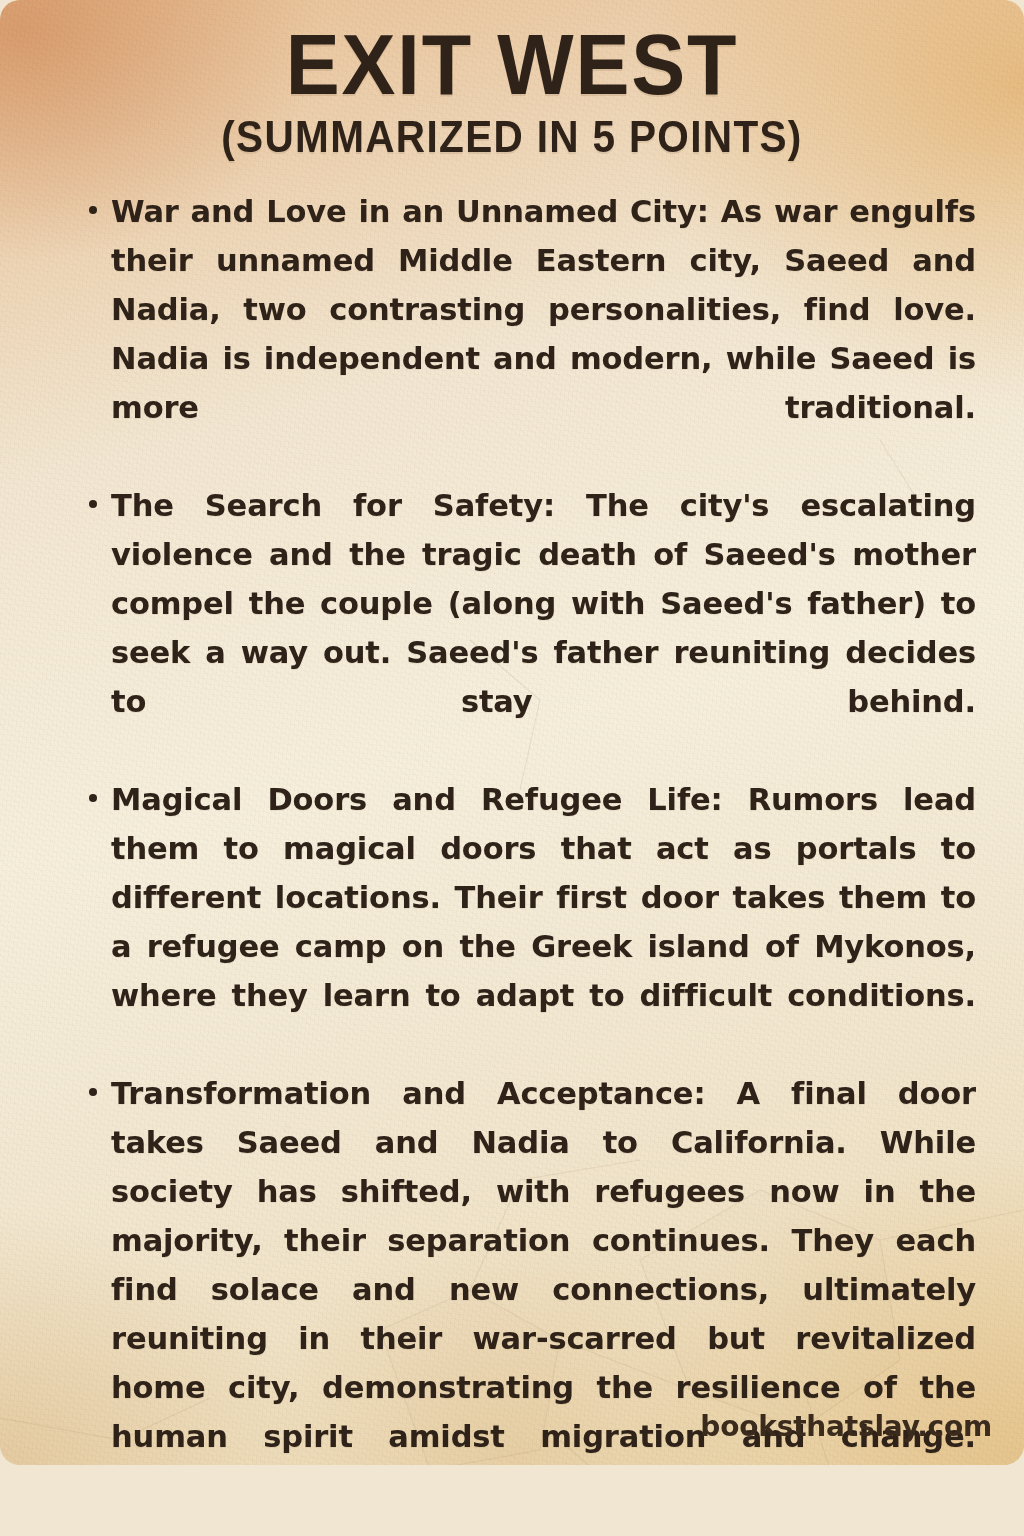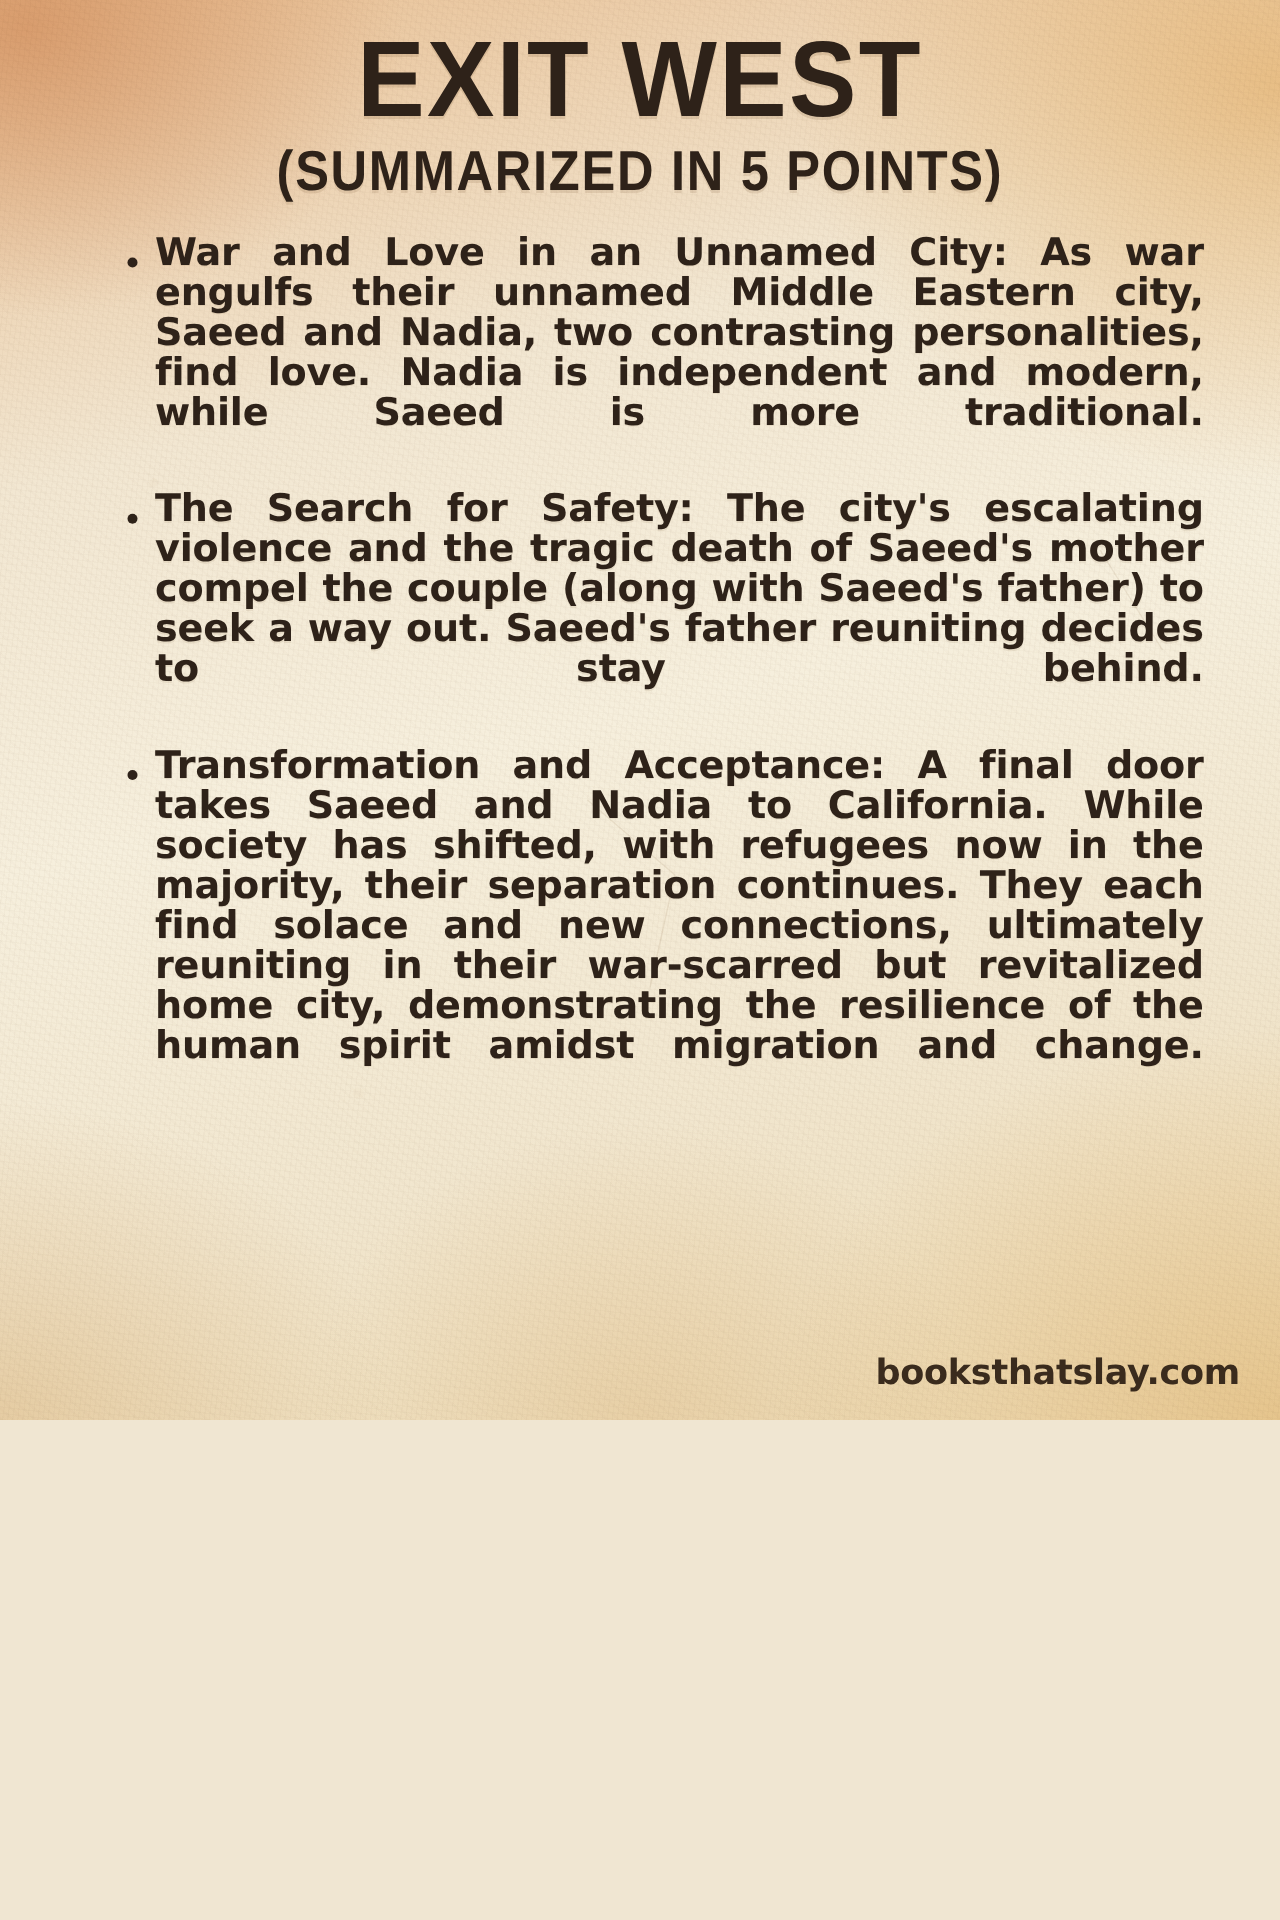--- a/index.html
+++ b/index.html
@@ -13,30 +13,31 @@
 
   body {
     font-family:"DejaVu Sans", sans-serif;
     background:#f0e6d2;
   }
 
   
   #poster {
     position:relative;
     width:1024px;
-    height:1136px;
+    height:1465px;
     overflow:hidden;
     background:
       
       radial-gradient(ellipse 420px 320px at 2% 2%,   rgba(206,134,84,.62) 0%,  rgba(206,134,84,0) 72%),
       radial-gradient(ellipse 520px 420px at 100% 6%, rgba(226,168,92,.62) 0%,  rgba(226,168,92,0) 75%),
       radial-gradient(ellipse 420px 340px at 0% 100%, rgba(214,172,112,.42) 0%, rgba(214,172,112,0) 75%),
       radial-gradient(ellipse 520px 400px at 100% 100%, rgba(224,180,110,.55) 0%, rgba(224,180,110,0) 78%),
       radial-gradient(ellipse 330px 300px at 50% 100%, rgba(222,186,132,.40) 0%, rgba(222,186,132,0) 80%),
       linear-gradient(165deg, #e8bf93 0%, #f2e7d2 28%, #f6efdd 50%, #f1e6ce 74%, #ecd9b2 100%);
+    border-radius: 20px;
   }
 
   
   #grain {
     position:absolute; inset:0;
     pointer-events:none;
     opacity:.5;
     background-image:
       repeating-linear-gradient(97deg, rgba(120,85,50,.055) 0 1px, rgba(255,250,238,.05) 1px 2px, rgba(0,0,0,0) 2px 4px),
       repeating-linear-gradient(7deg,  rgba(110,78,46,.045) 0 1px, rgba(255,252,242,.055) 1px 3px, rgba(0,0,0,0) 3px 5px),
@@ -98,25 +99,25 @@
 
   ul.points {
     margin:28px 48px 0 86px;
     padding:0;
     list-style:none;
   }
 
   ul.points > li {
     position:relative;
     padding-left:25px;
-    margin:13px;
+    margin:0;
     font-family:"DejaVu Sans", sans-serif;
     font-weight:bold;
     font-size:30.5px;
-    line-height:32px;
+    line-height:49px;
     color:#2e2219;
     text-align:justify;
     text-justify:inter-word;
     letter-spacing:-0.15px;
     word-spacing:0.5px;
     text-shadow:0 1px 0 rgba(120,86,52,.10);
   }
 
   ul.points > li::before {
     content:"";
@@ -175,19 +176,20 @@
   </svg>
 
   <div id="content">
 
     <h1 class="title">EXIT WEST</h1>
     <h2 class="subtitle">(SUMMARIZED IN 5 POINTS)</h2>
 
     <ul class="points">
       <li>War and Love in an Unnamed City: As war engulfs their unnamed Middle Eastern city, Saeed and Nadia, two contrasting personalities, find love. Nadia is independent and modern, while Saeed is more traditional.</li>
       <li>The Search for Safety: The city's escalating violence and the tragic death of Saeed's mother compel the couple (along with Saeed's father) to seek a way out. Saeed's father reuniting decides to stay behind.</li>
+      <li>Magical Doors and Refugee Life: Rumors lead them to magical doors that act as portals to different locations. Their first door takes them to a refugee camp on the Greek island of Mykonos, where they learn to adapt to difficult conditions.</li>
       <li>Transformation and Acceptance: A final door takes Saeed and Nadia to California. While society has shifted, with refugees now in the majority, their separation continues. They each find solace and new connections, ultimately reuniting in their war-scarred but revitalized home city, demonstrating the resilience of the human spirit amidst migration and change.</li>
     </ul>
 
     <div class="footer">booksthatslay.com</div>
 
   </div>
 </div>
 
 </body></html>

